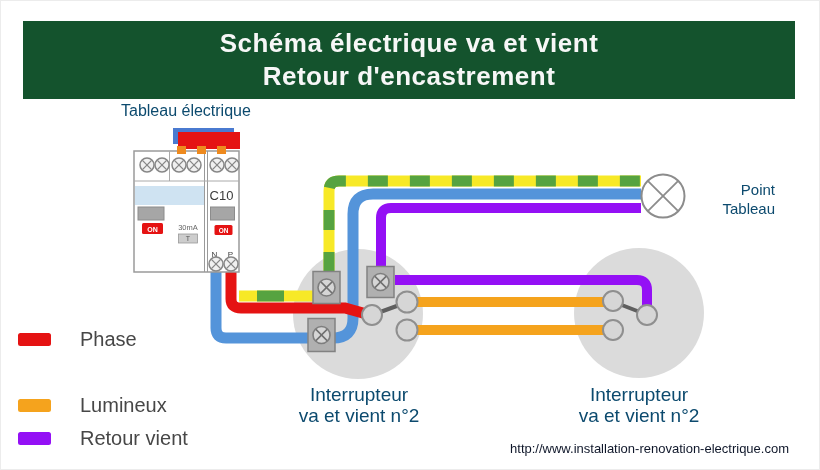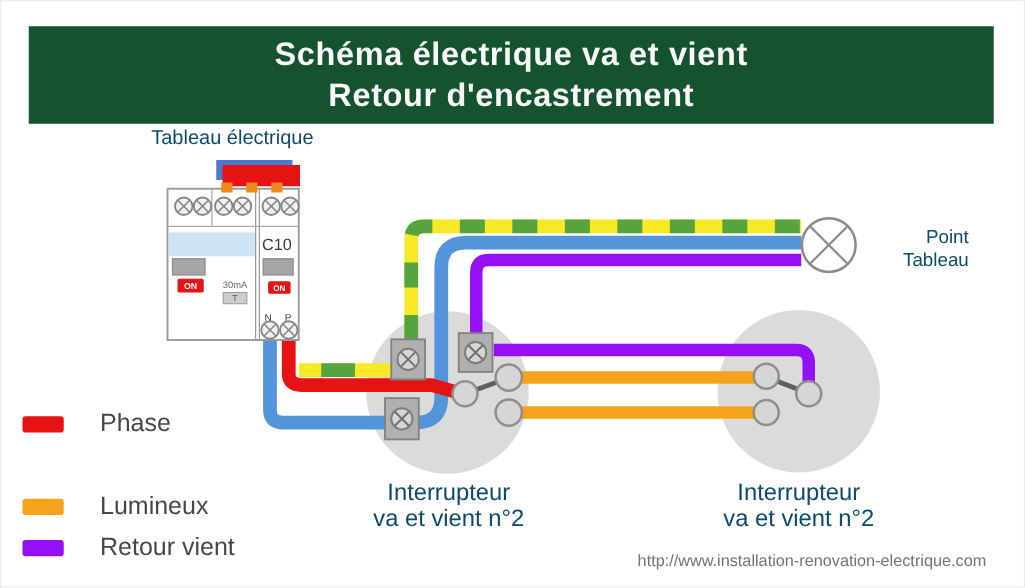--- a/index.html
+++ b/index.html
@@ -16,21 +16,21 @@
   .lbl{position:absolute;color:#0c4a6e;}
   .panel-label{left:120px;top:101px;font-size:16px;white-space:nowrap;}
   .lamp-label{left:692px;top:179px;width:82px;text-align:right;font-size:15px;line-height:19px;}
   .switch-label{top:383px;width:150px;text-align:center;font-size:19px;line-height:21px;}
   .switch-label.s1{left:283px;}
   .switch-label.s2{left:563px;}
   .legend-item{position:absolute;left:17px;display:flex;align-items:center;}
   .legend-swatch{width:33px;height:13px;border-radius:2.5px;flex:0 0 auto;}
   .legend-label{margin-left:29px;font-size:20px;color:#474747;white-space:nowrap;text-align:center;}
   .footer-url{
-    position:absolute;right:30px;top:440px;font-size:13px;color:#737373;
+    position:absolute;right:30px;top:440px;font-size:13px;color:#0f172a;
     text-decoration:none;white-space:nowrap;
   }
   svg{position:absolute;left:0;top:0;}
   svg text{font-family:"Liberation Sans", sans-serif;}
 </style>
 </head>
 <body>
 
 <div class="canvas">
 

